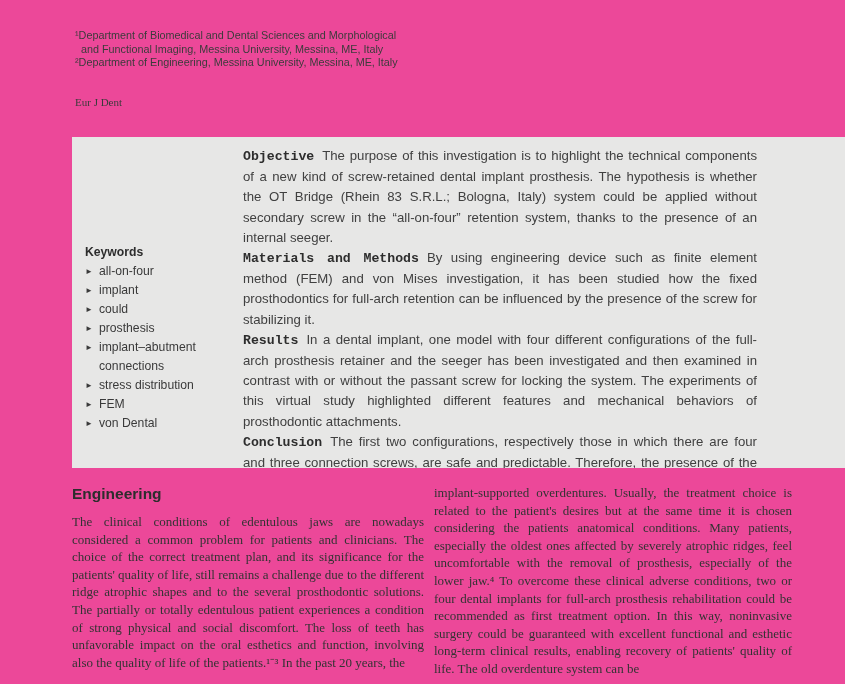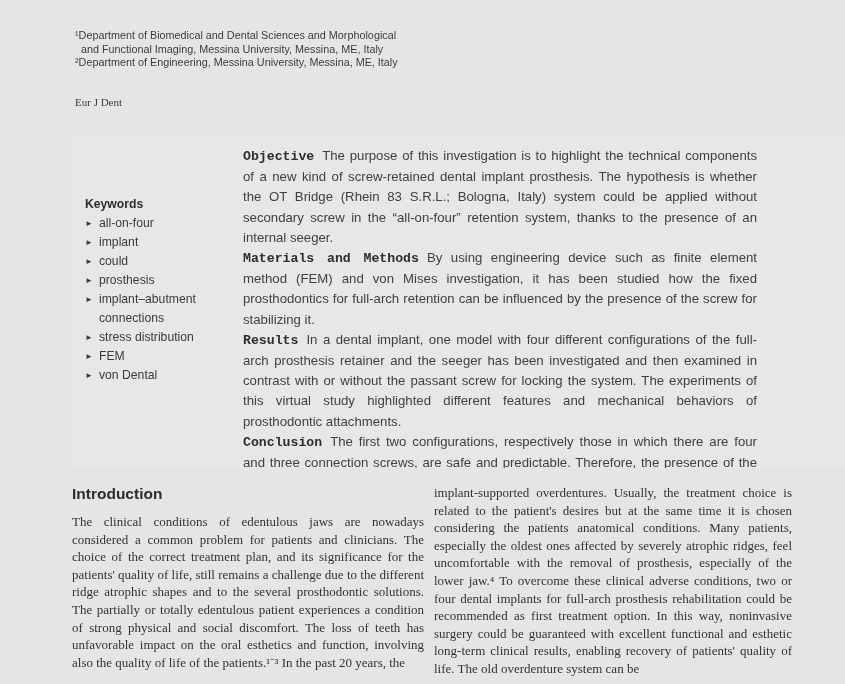--- a/index.html
+++ b/index.html
@@ -1,21 +1,21 @@
 <!DOCTYPE html>
 <html><head>
 <meta charset="utf-8">
 <style>
   * { margin: 0; padding: 0; box-sizing: border-box; }
   html, body { background: #ffffff; }
   .page {
     position: relative;
     width: 845px;
     height: 684px;
-    background: #e5e5e5;
+    background: #ec4899;
     overflow: hidden;
     font-family: "Liberation Sans", sans-serif;
     color: #3a3a3a;
   }
 
   
   .affil-block {
     position: absolute;
     top: 29px; left: 75px;
     width: 340px;
@@ -52,21 +52,21 @@
   .abs-left {
     position: absolute;
     top: 11px; left: 13px;
     width: 158px;
   }
   .abs-title {
     font-size: 15.5px;
     font-weight: bold;
     color: #2d2d2d;
   }
-  .kw-block { margin-top: 49px; }
+  .kw-block { margin-top: 97px; }
   .kw-title {
     font-size: 12.2px;
     font-weight: bold;
     color: #2d2d2d;
     margin-bottom: 3px;
   }
   .kw {
     position: relative;
     font-size: 12.2px;
     line-height: 19px;
@@ -140,17 +140,17 @@
       </div>
     </div>
     <div class="abs-right">
       <p class="sec"><span class="b lead">Objective</span><span>The purpose of this investigation is to highlight the technical components of a new kind of screw-retained dental implant prosthesis. The hypothesis is whether the OT Bridge (Rhein 83 S.R.L.; Bologna, Italy) system could be applied without secondary screw in the “all-on-four” retention system, thanks to the presence of an internal seeger.</span></p>
       <p class="sec"><span class="b lead">Materials and Methods</span><span>By using engineering device such as finite element method (FEM) and von Mises investigation, it has been studied how the fixed prosthodontics for full-arch retention can be influenced by the presence of the screw for stabilizing it.</span></p>
       <p class="sec"><span class="b lead">Results</span><span>In a dental implant, one model with four different configurations of the full-arch prosthesis retainer and the seeger has been investigated and then examined in contrast with or without the passant screw for locking the system. The experiments of this virtual study highlighted different features and mechanical behaviors of prosthodontic attachments.</span></p>
       <p class="sec"><span class="b lead">Conclusion</span><span>The first two configurations, respectively those in which there are four and three connection screws, are safe and predictable. Therefore, the presence of the seeger significantly improves the stability and the retention of the whole prosthesis.</span></p>
     </div>
   </div>
 
-  <div class="intro-title">Introduction</div>
+  <div class="intro-title">Engineering</div>
   <div class="body-col col-left">The clinical conditions of edentulous jaws are nowadays considered a common problem for patients and clinicians. The choice of the correct treatment plan, and its significance for the patients' quality of life, still remains a challenge due to the different ridge atrophic shapes and to the several prosthodontic solutions. The partially or totally edentulous patient experiences a condition of strong physical and social discomfort. The loss of teeth has unfavorable impact on the oral esthetics and function, involving also the quality of life of the patients.¹⁻³ In the past 20 years, the</div>
   <div class="body-col col-right">implant-supported overdentures. Usually, the treatment choice is related to the patient's desires but at the same time it is chosen considering the patients anatomical conditions. Many patients, especially the oldest ones affected by severely atrophic ridges, feel uncomfortable with the removal of prosthesis, especially of the lower jaw.⁴ To overcome these clinical adverse conditions, two or four dental implants for full-arch prosthesis rehabilitation could be recommended as first treatment option. In this way, noninvasive surgery could be guaranteed with excellent functional and esthetic long-term clinical results, enabling recovery of patients' quality of life. The old overdenture system can be</div>
 
 </div>
 
 </body></html>

